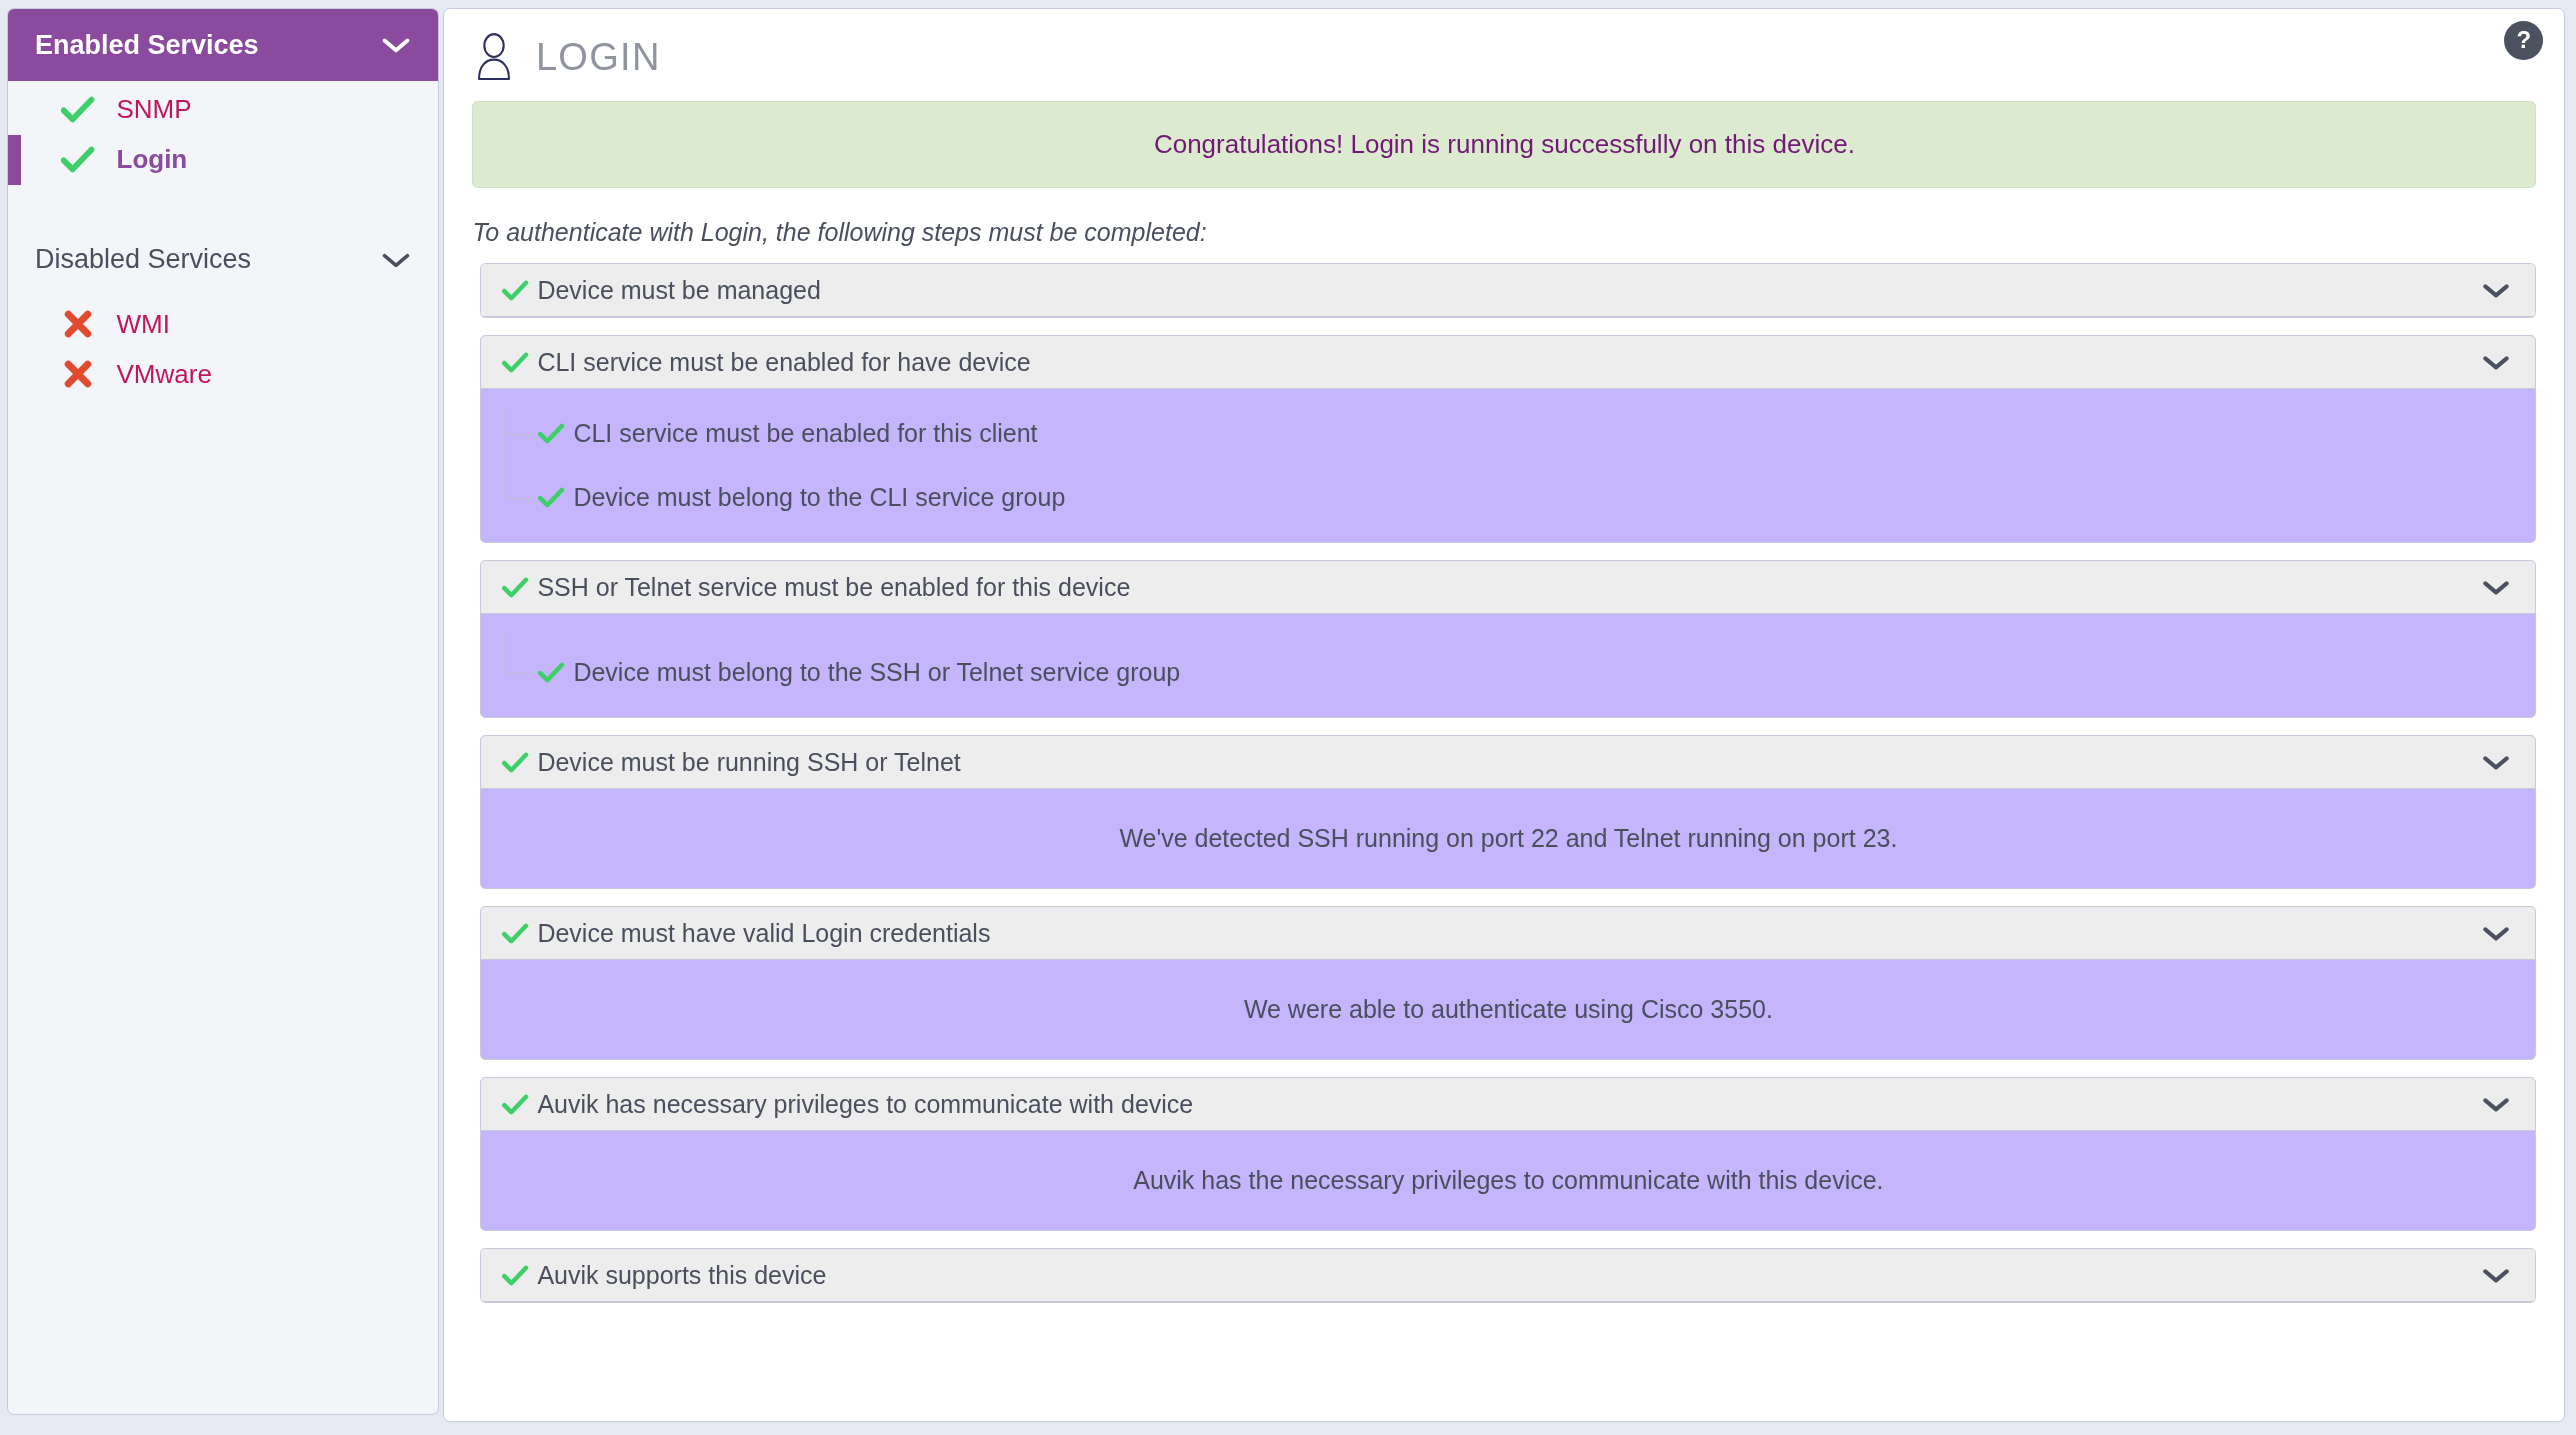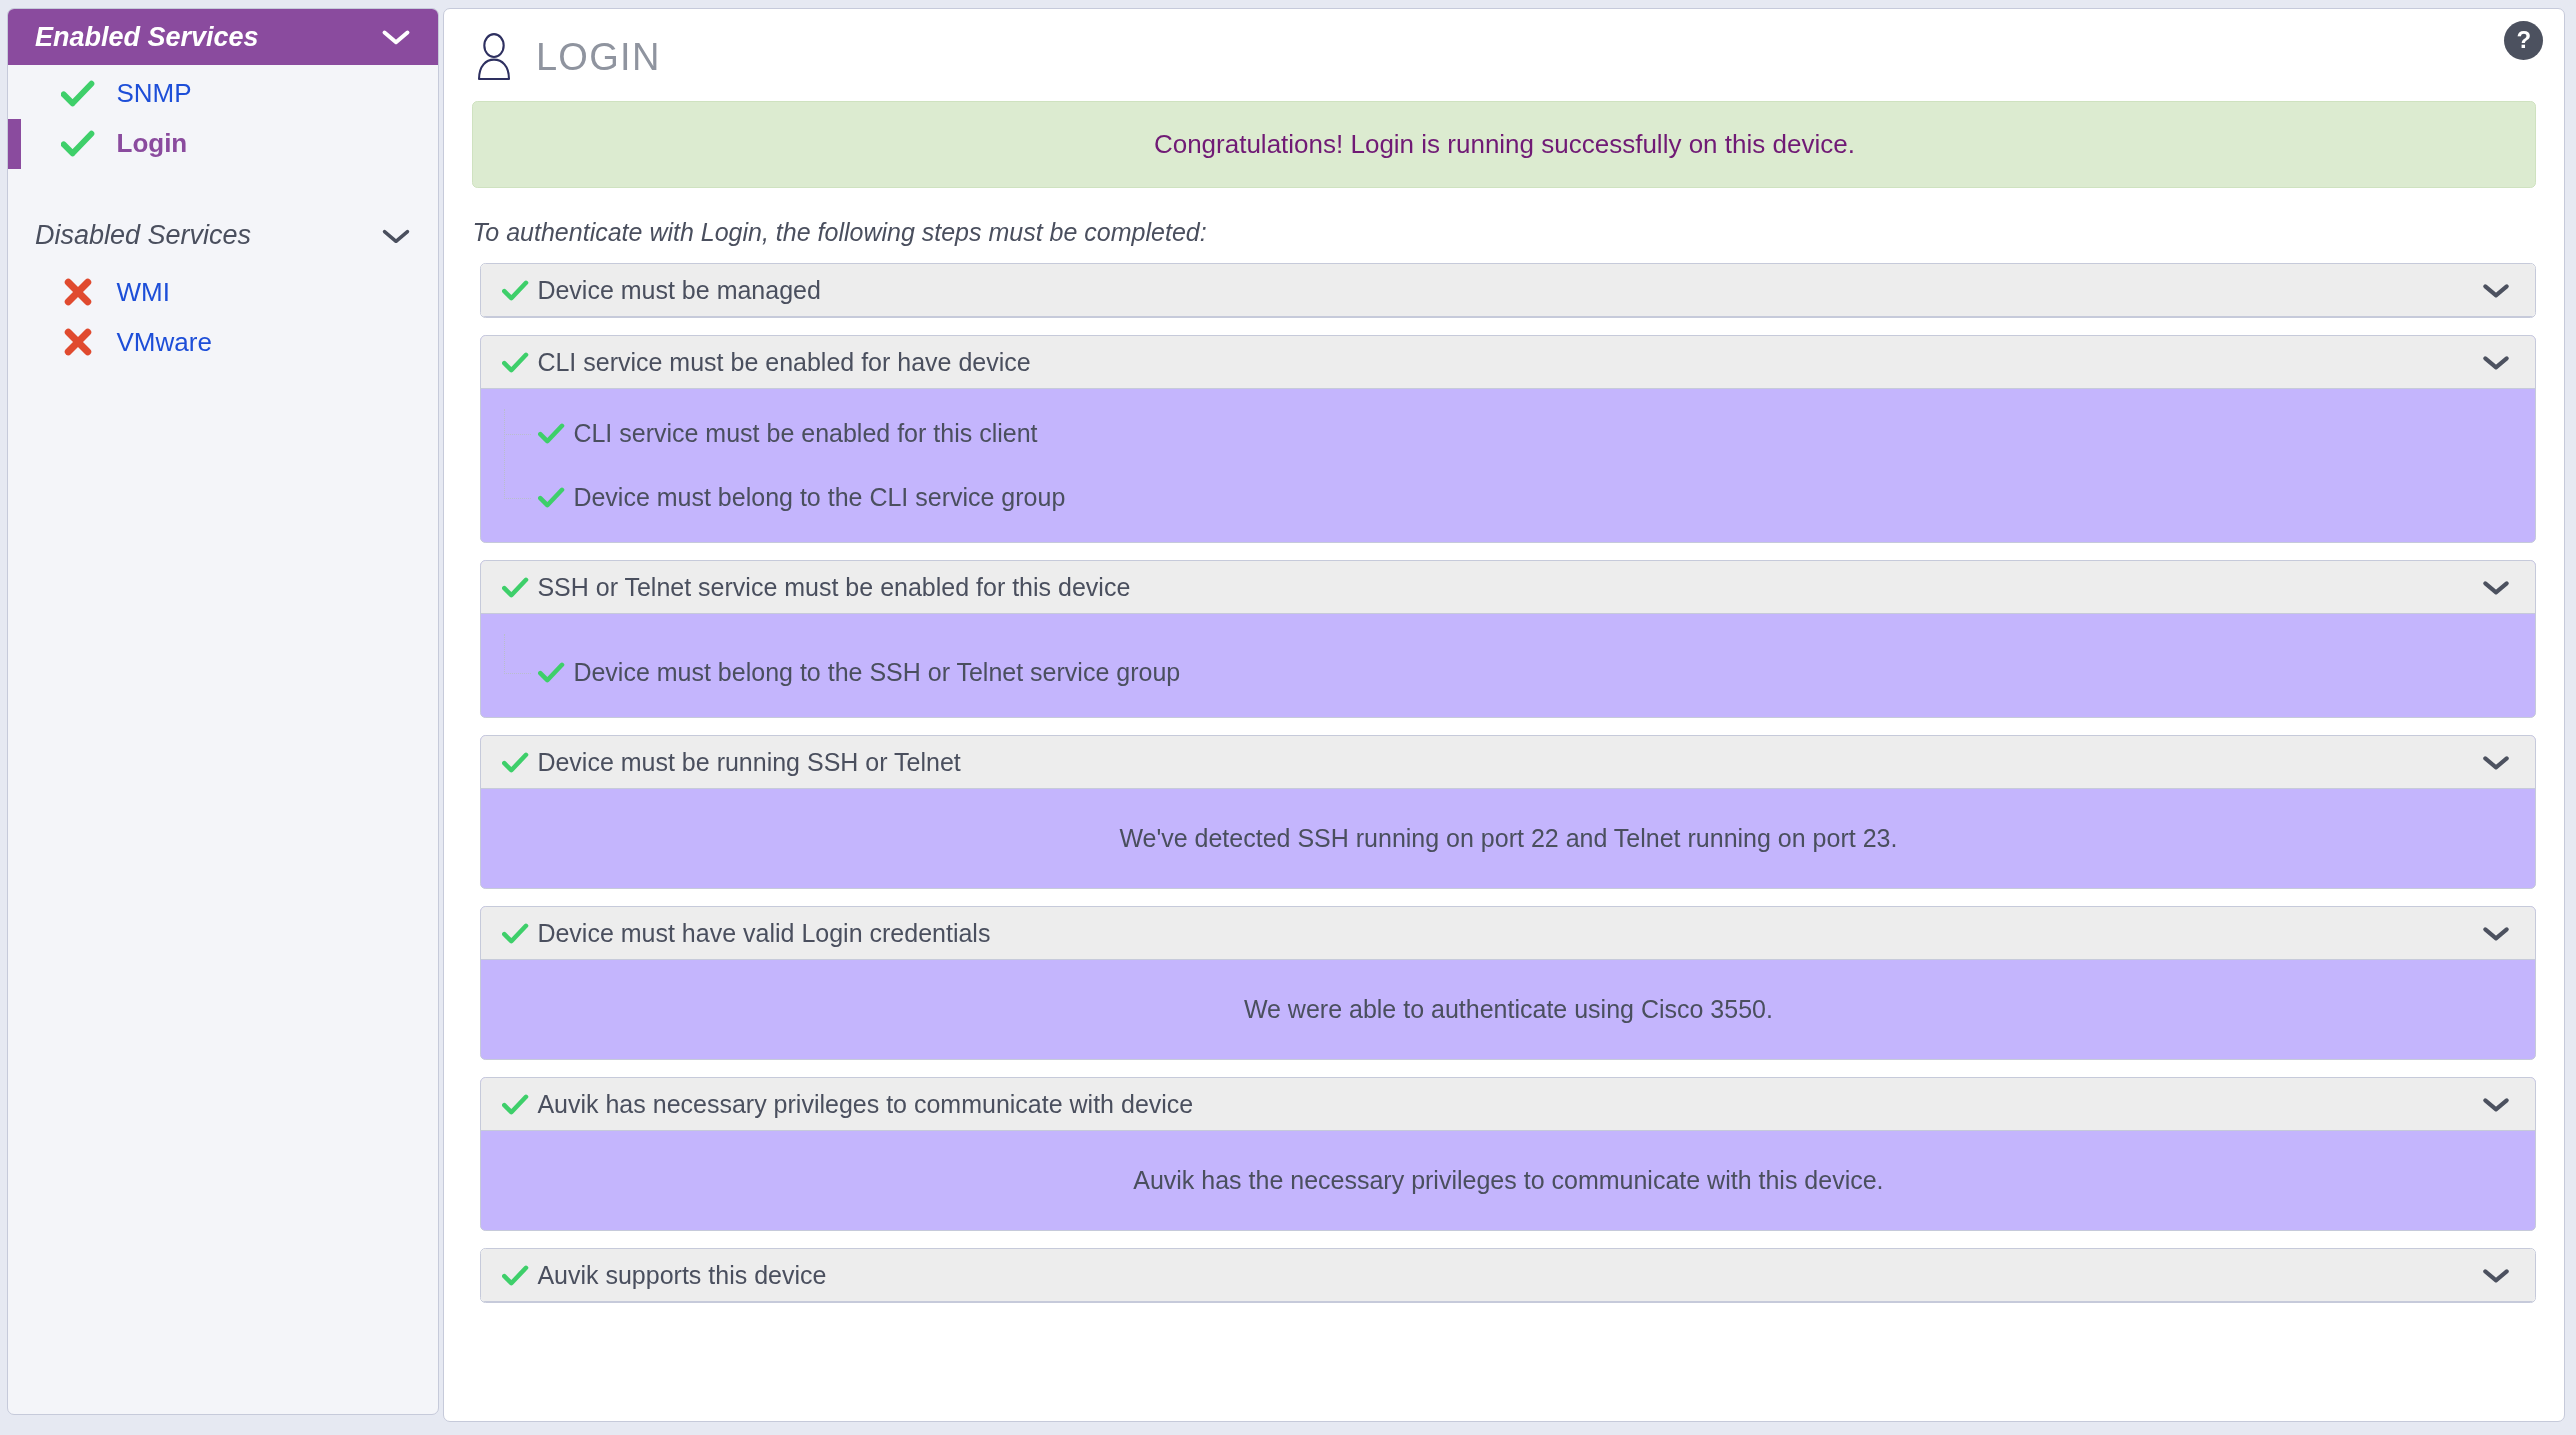--- a/index.html
+++ b/index.html
@@ -32,24 +32,23 @@
     border: 0.9px solid #c6cada;
     border-radius: 7px;
     overflow: hidden;
     flex: none;
   }
 
   .group-header {
     display: flex;
     align-items: center;
     justify-content: space-between;
-    height: 56px;
+    height: 72px;
     padding: 0 27px 0 27px;
     font-size: 27px;
-    font-style: italic;
   }
   .group-header.enabled {
     background: #8a4b9e;
     color: #ffffff;
     font-weight: bold;
   }
   .group-header.disabled {
     background: transparent;
     color: #4a4f5e;
     font-weight: normal;
@@ -65,21 +64,21 @@
 
   .svc-list { padding-top: 3.5px; }
 
   .svc-item {
     position: relative;
     display: flex;
     align-items: center;
     height: 50px;
     padding-left: 50px;
     font-size: 26px;
-    color: #1d4ed8;
+    color: #be185d;
   }
   .svc-item.active {
     color: #8a4b9e;
     font-weight: bold;
   }
   .svc-item.active::before {
     content: "";
     position: absolute;
     left: -3.5px;
     top: 0;

